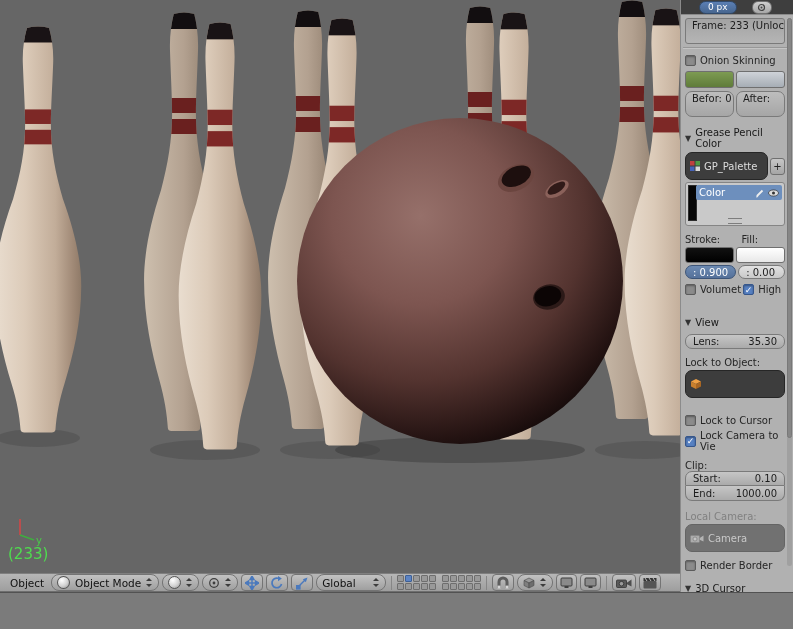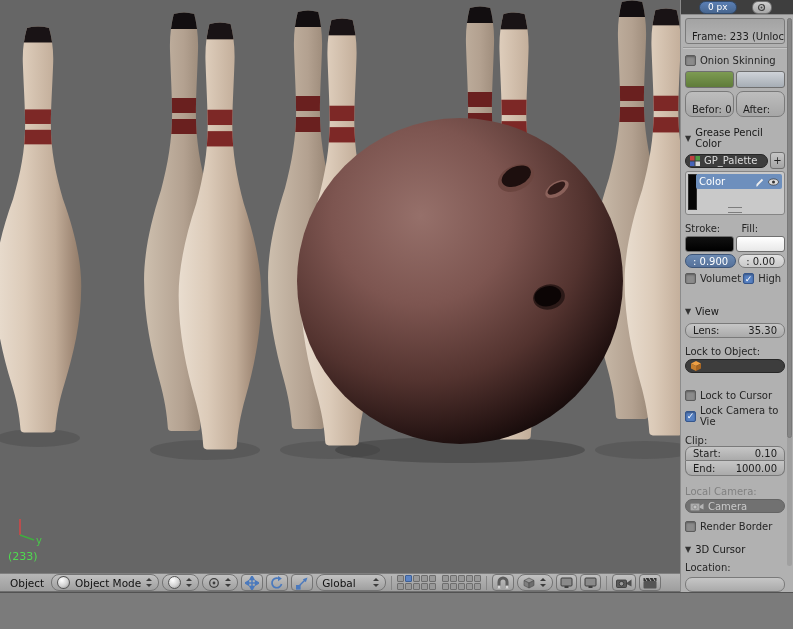--- a/index.html
+++ b/index.html
@@ -2,21 +2,21 @@
 <html><head>
 <meta charset="utf-8">
 <style>
   html,body{margin:0;padding:0;width:793px;height:629px;overflow:hidden;
     font-family:"DejaVu Sans","Liberation Sans",sans-serif;font-size:11px;color:#111;background:#7b7b7b;}
   .app{position:relative;width:793px;height:629px;}
 
   
   .viewport{position:absolute;left:0;top:0;width:680px;height:573px;background:#666;overflow:hidden;}
   .viewport svg{display:block;}
-  .frame-label{position:absolute;left:8px;bottom:10px;color:#4fdc4f;font-size:11px;}
+  .frame-label{position:absolute;left:8px;bottom:10px;color:#4fdc4f;font-size:15px;}
   .axis-gizmo{position:absolute;left:6px;bottom:26px;}
   .axis-y-label{fill:#49c949;font-size:10px;}
 
   
   .vheader{position:absolute;left:0;top:573px;width:680px;height:19px;
     background:linear-gradient(#b6b6b6,#9e9e9e);border-top:1px solid #7f7f7f;border-bottom:1px solid #6e6e6e;
     display:flex;align-items:center;gap:3px;padding:0 6px;box-sizing:border-box;font-size:10.5px;}
   .menu-label{padding:0 4px;color:#111;}
   .hbtn{display:flex;align-items:center;gap:5px;height:15px;padding:0 5px;
     background:linear-gradient(#c2c2c2,#9f9f9f);border:1px solid #747474;border-radius:8px;color:#111;white-space:nowrap;}
@@ -34,27 +34,27 @@
   
   .npanel{position:absolute;left:680px;top:0;width:113px;height:592px;background:#b1b1b1;
     border-left:1px solid #8b8b8b;box-sizing:border-box;font-size:10px;overflow:hidden;padding:0 8px 0 4px;}
   .ptop{margin:0 -8px 0 -4px;height:14px;background:#3e3e3e;display:flex;align-items:center;gap:15px;
     padding:0 3px 0 18px;border-bottom:1px solid #8a8a8a;}
   .pxbtn{background:linear-gradient(#5b7fb4,#47668f);color:#fff;border:1px solid #314a6b;border-radius:7px;
     height:11px;line-height:11px;padding:0 8px;font-size:9px;}
   .tglbtn{width:18px;height:11px;background:linear-gradient(#cFcFcF,#a7a7a7);border:1px solid #6f6f6f;border-radius:6px;
     display:flex;align-items:center;justify-content:center;}
   .fld{background:linear-gradient(#bdbdbd,#a6a6a6);border:1px solid #7a7a7a;border-radius:7px;height:15px;
-    display:flex;align-items:flex-start;padding:12px 6px;box-sizing:border-box;color:#1c1c1c;white-space:nowrap;overflow:hidden;}
+    display:flex;align-items:flex-end;padding:12px 6px;box-sizing:border-box;color:#1c1c1c;white-space:nowrap;overflow:hidden;}
   .fld.sunken{background:linear-gradient(#a3a3a3,#b5b5b5);border-radius:3px;}
   .slider{background:linear-gradient(#c6c6c6,#aaaaaa);border:1px solid #7a7a7a;border-radius:7px;height:15px;
     display:flex;align-items:center;justify-content:space-between;padding:0 7px;box-sizing:border-box;color:#1c1c1c;white-space:nowrap;}
   .slider.blue{background:linear-gradient(#6c8ab2,#55719a);color:#fff;border-color:#3d5578;}
   .slider.lite{background:linear-gradient(#e2e2e2,#c9c9c9);}
-  .darkfld{background:#3d3d3d;color:#ddd;border:1px solid #262626;border-radius:7px;height:14px;
+  .darkfld{background:#3d3d3d;color:#ddd;border:1px solid #262626;border-radius:7px;height:28px;
     display:flex;align-items:center;gap:4px;padding:0 4px;box-sizing:border-box;white-space:nowrap;overflow:hidden;}
   .row{display:flex;align-items:center;gap:4px;}
   .two{display:grid;grid-template-columns:1fr 1fr;gap:2px;}
   .chk{flex:0 0 auto;width:11px;height:11px;background:#8b8b8b;border:1px solid #5c5c5c;border-radius:2px;
     box-shadow:inset 0 1px 2px rgba(0,0,0,.35);display:flex;align-items:center;justify-content:center;
     font-size:9px;color:transparent;box-sizing:border-box;}
   .chk.on{background:#5680c2;border-color:#35568c;color:#fff;}
   .phead{display:flex;align-items:center;gap:4px;font-size:10px;color:#181818;}
   .collapse-tri{font-size:8px;color:#333;}
   .lbl{color:#262626;}

